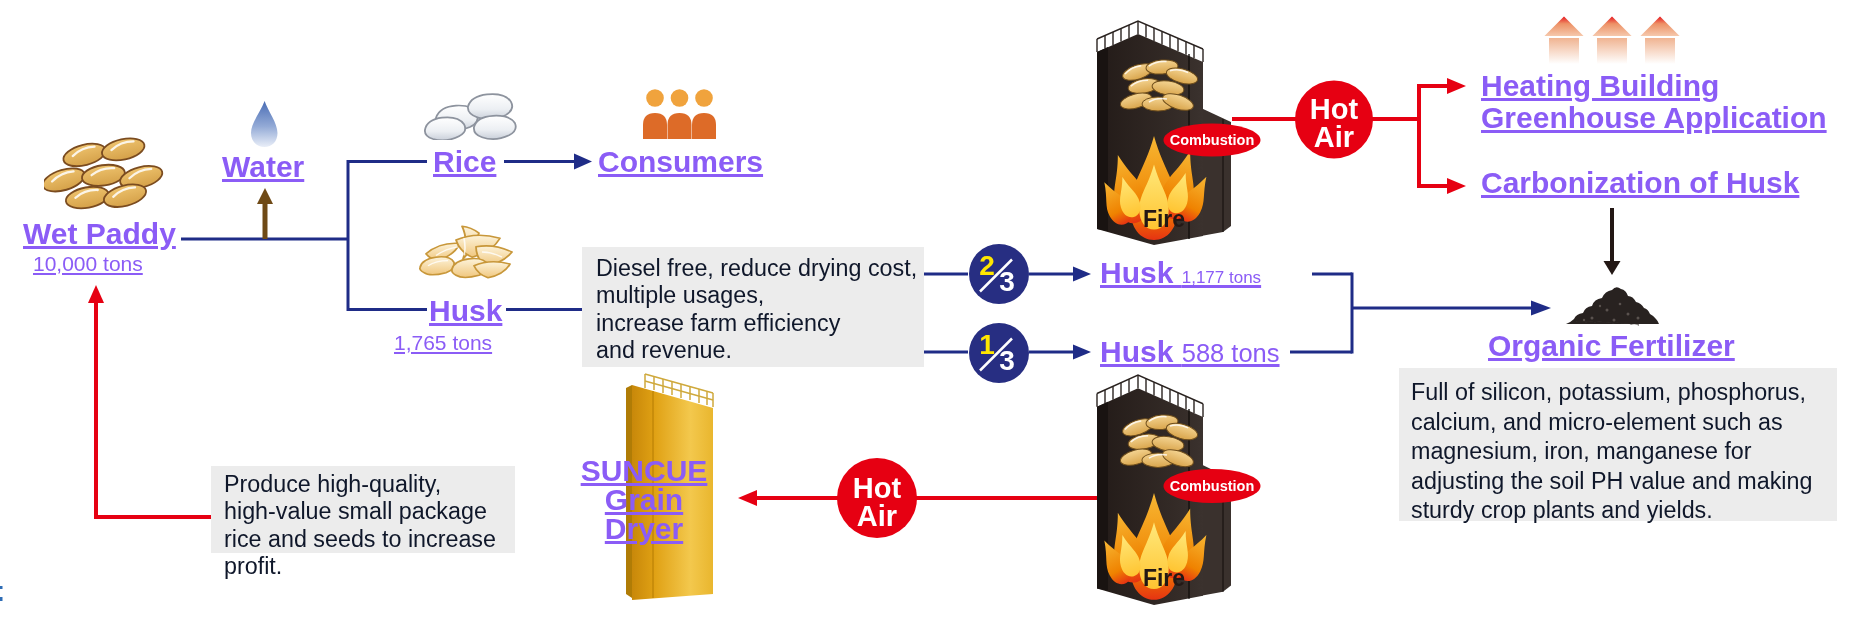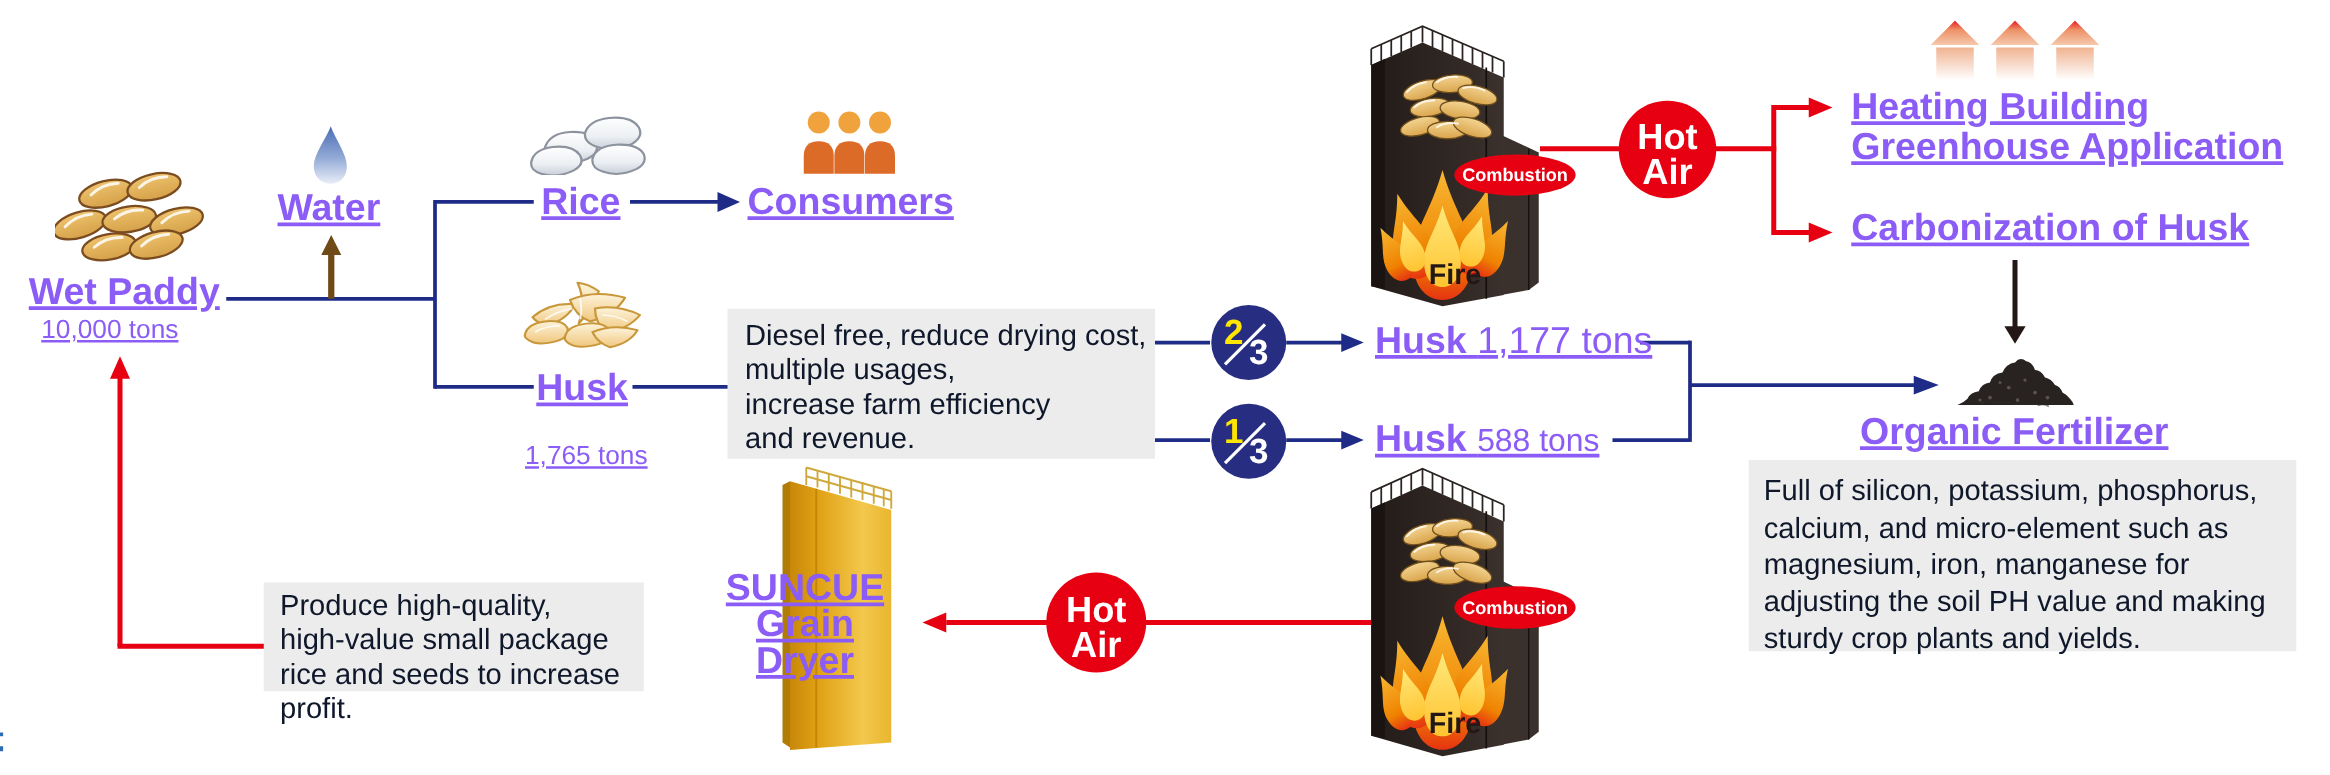--- a/index.html
+++ b/index.html
@@ -90,22 +90,22 @@
   <rect x="0" y="586" width="2.5" height="3" fill="#2e6cb5"></rect>
   <rect x="0" y="597" width="2.5" height="4" fill="#2e6cb5"></rect>
 </svg>
 
 <div class="lbl b30" style="left:23px;top:219px;">Wet Paddy</div>
 <div class="lbl r24" style="left:33px;top:251px;">10,000 tons</div>
 <div class="lbl b30" style="left:222px;top:152px;">Water</div>
 <div class="lbl b30" style="left:433px;top:147px;">Rice</div>
 <div class="lbl b30" style="left:598px;top:147px;">Consumers</div>
 <div class="lbl b30" style="left:429px;top:296px;">Husk</div>
-<div class="lbl r24" style="left:420px;top:330px;margin-top:22px;">1,765 tons</div>
-<div class="lbl b30" style="left:1100px;top:258px;">Husk <span style="font-weight:normal;font-size:30px;">1,177 tons</span></div>
+<div class="lbl r24" style="left:394px;top:330px;">1,765 tons</div>
+<div class="lbl b30" style="left:1100px;top:258px;">Husk <span style="font-weight:normal;font-size:17px;">1,177 tons</span></div>
 <div class="lbl b30" style="left:1100px;top:337px;">Husk <span style="font-weight:normal;font-size:25.5px;">588 tons</span></div>
 <div class="lbl b30h" style="left:1481px;top:70px;">Heating Building<br>Greenhouse Application</div>
 <div class="lbl b30h" style="left:1481px;top:167px;">Carbonization of Husk</div>
 <div class="lbl b30" style="left:1488px;top:331px;">Organic Fertilizer</div>
 <div class="lbl b30" style="left:544px;top:456px;width:200px;text-align:center;line-height:29px;">SUNCUE<br>Grain<br>Dryer</div>
 
 <div class="box" style="left:582px;top:246.5px;width:342px;height:120px;line-height:27.5px;padding:8.2px 0 0 14px;box-sizing:border-box;">Diesel free, reduce drying cost,<br>multiple usages,<br>increase farm efficiency<br>and revenue.</div>
 <div class="box" style="left:1399px;top:368px;width:438px;height:153px;line-height:29.5px;padding:10.2px 0 0 12px;box-sizing:border-box;">Full of silicon, potassium, phosphorus,<br>calcium, and micro-element such as<br>magnesium, iron, manganese for<br>adjusting the soil PH value and making<br>sturdy crop plants and yields.</div>
 <div class="box" style="left:211px;top:466px;width:304px;height:87px;line-height:27.5px;padding:4.8px 0 0 13px;box-sizing:border-box;">Produce high-quality,<br>high-value small package<br>rice and seeds to increase profit.</div>
 

